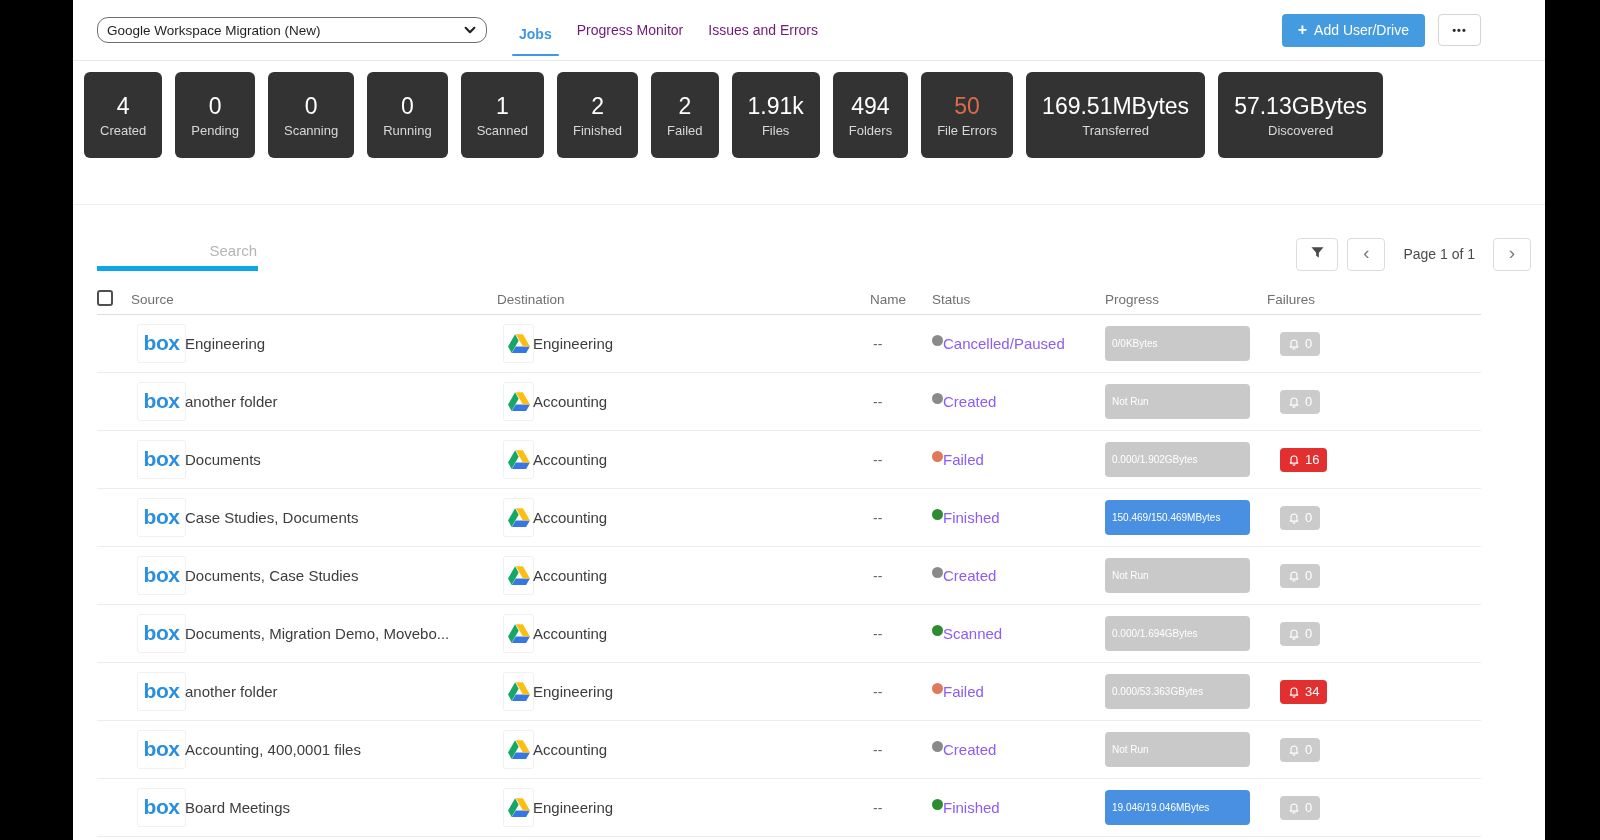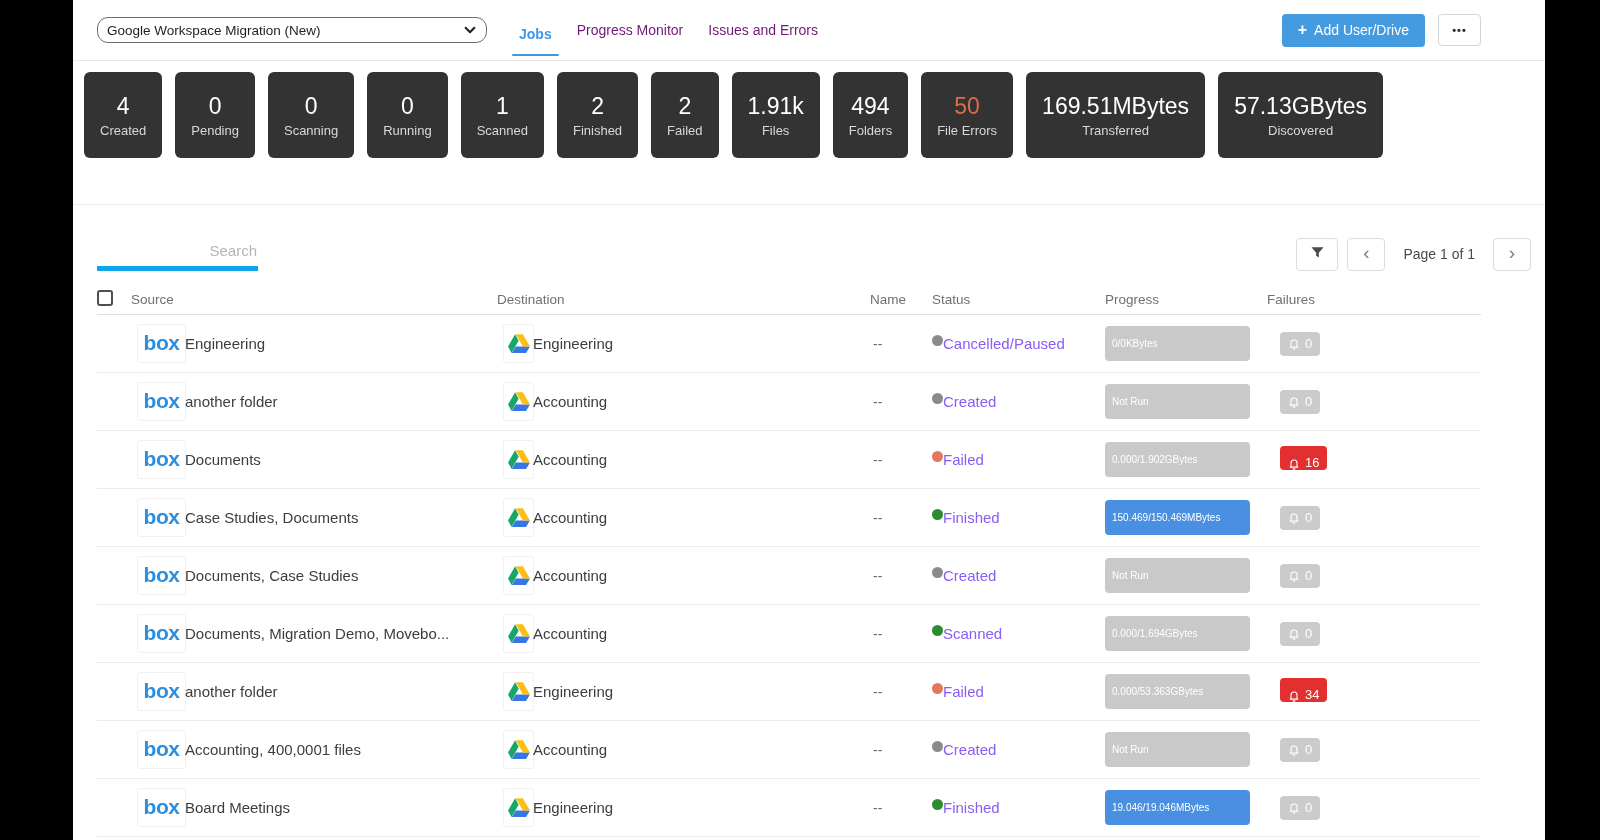--- a/index.html
+++ b/index.html
@@ -51,21 +51,21 @@
   .cell-status { display:flex; align-items:flex-start; padding-left:9px; color:#8b5cf6; }
   .dot { width:11px; height:11px; border-radius:50%; flex:none; }
   .dot-gray { background:#8a8a8a; }
   .dot-green { background:#2f8b2f; }
   .dot-red { background:#e0795c; }
   .pill { width:145px; height:35px; border-radius:4px; color:#fff; font-size:10px; display:flex; align-items:center; padding-left:7px; white-space:nowrap; overflow:hidden; }
   .pill-gray { background:#c9c9c9; }
   .pill-blue { background:#4a90e2; }
   .badge { margin-left:13px; height:24px; border-radius:4px; padding:0 8px; display:inline-flex; align-items:center; gap:5px; color:#fff; font-size:13px; width:fit-content; }
   .badge-gray { background:#cbcbcb; }
-  .badge-red { background:#e23030;align-items:flex-end; }
+  .badge-red { background:#e23030; }
 </style>
 </head>
 <body>
 
 <div class="app">
 
   <header class="topbar">
     <div class="select">
       <span>Google Workspace Migration (New)</span>
       <span class="chev">

